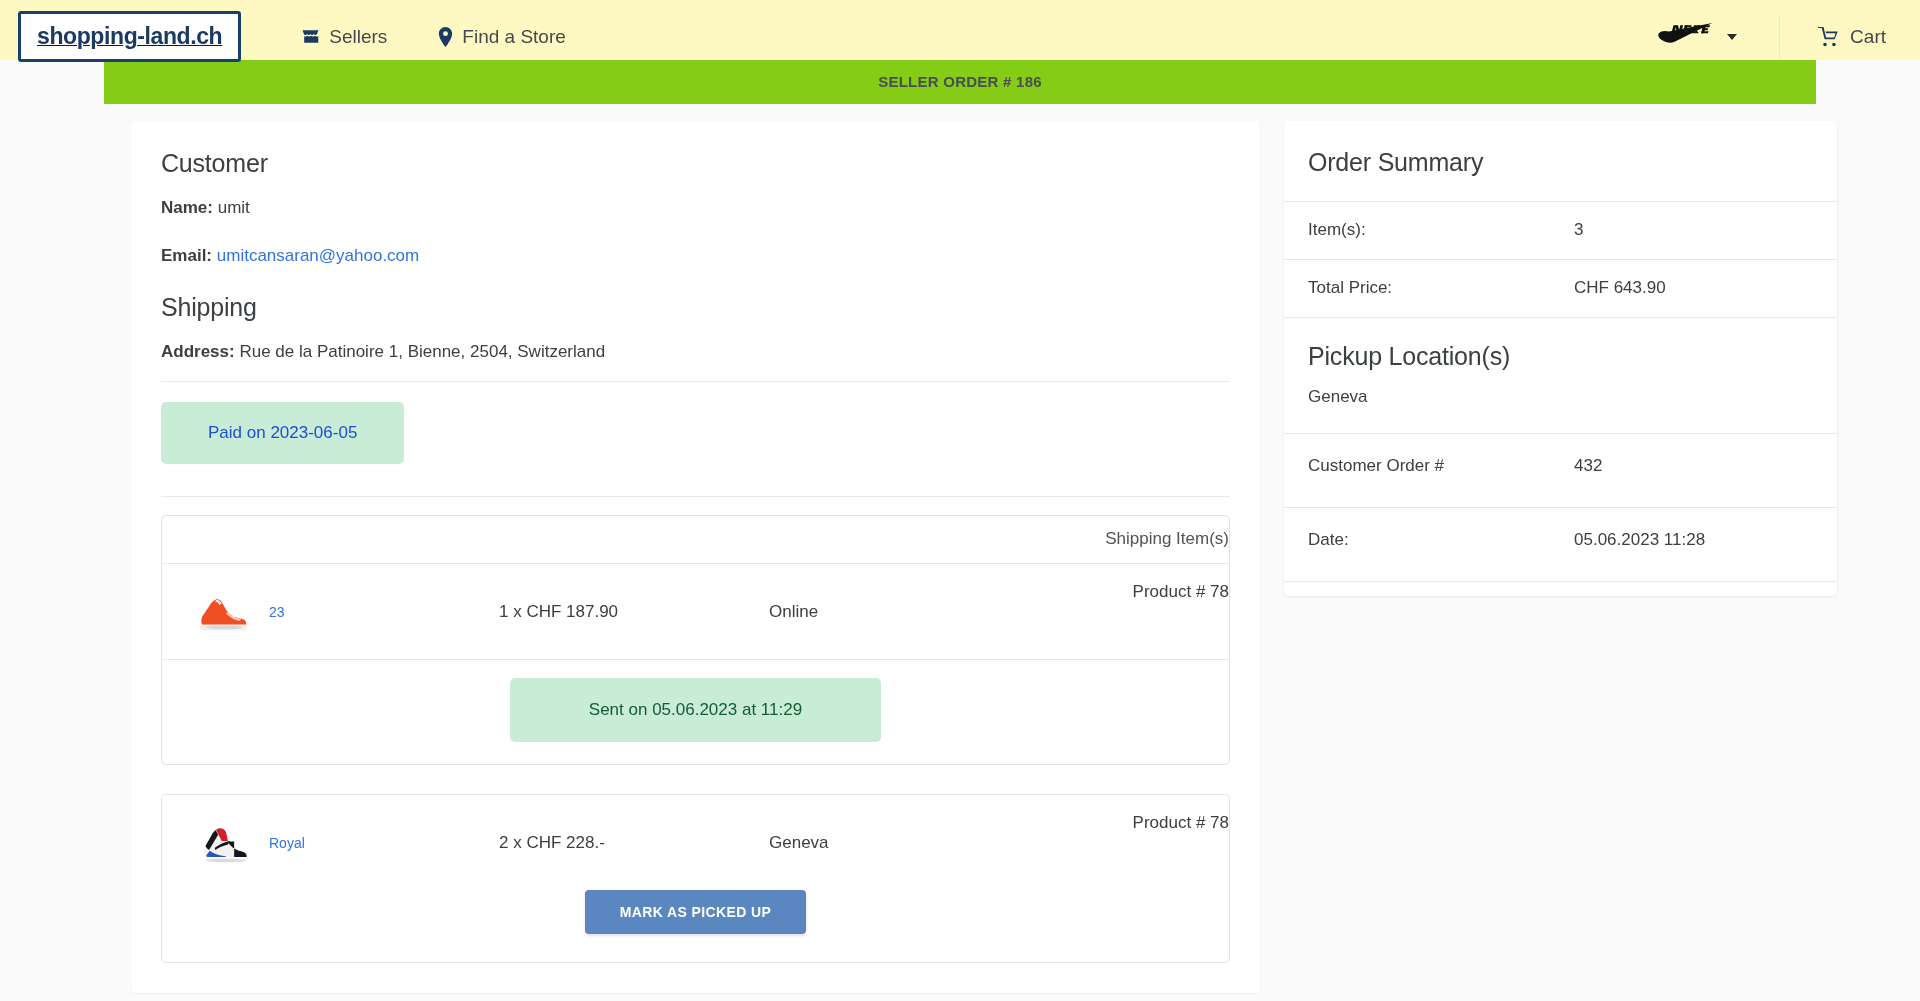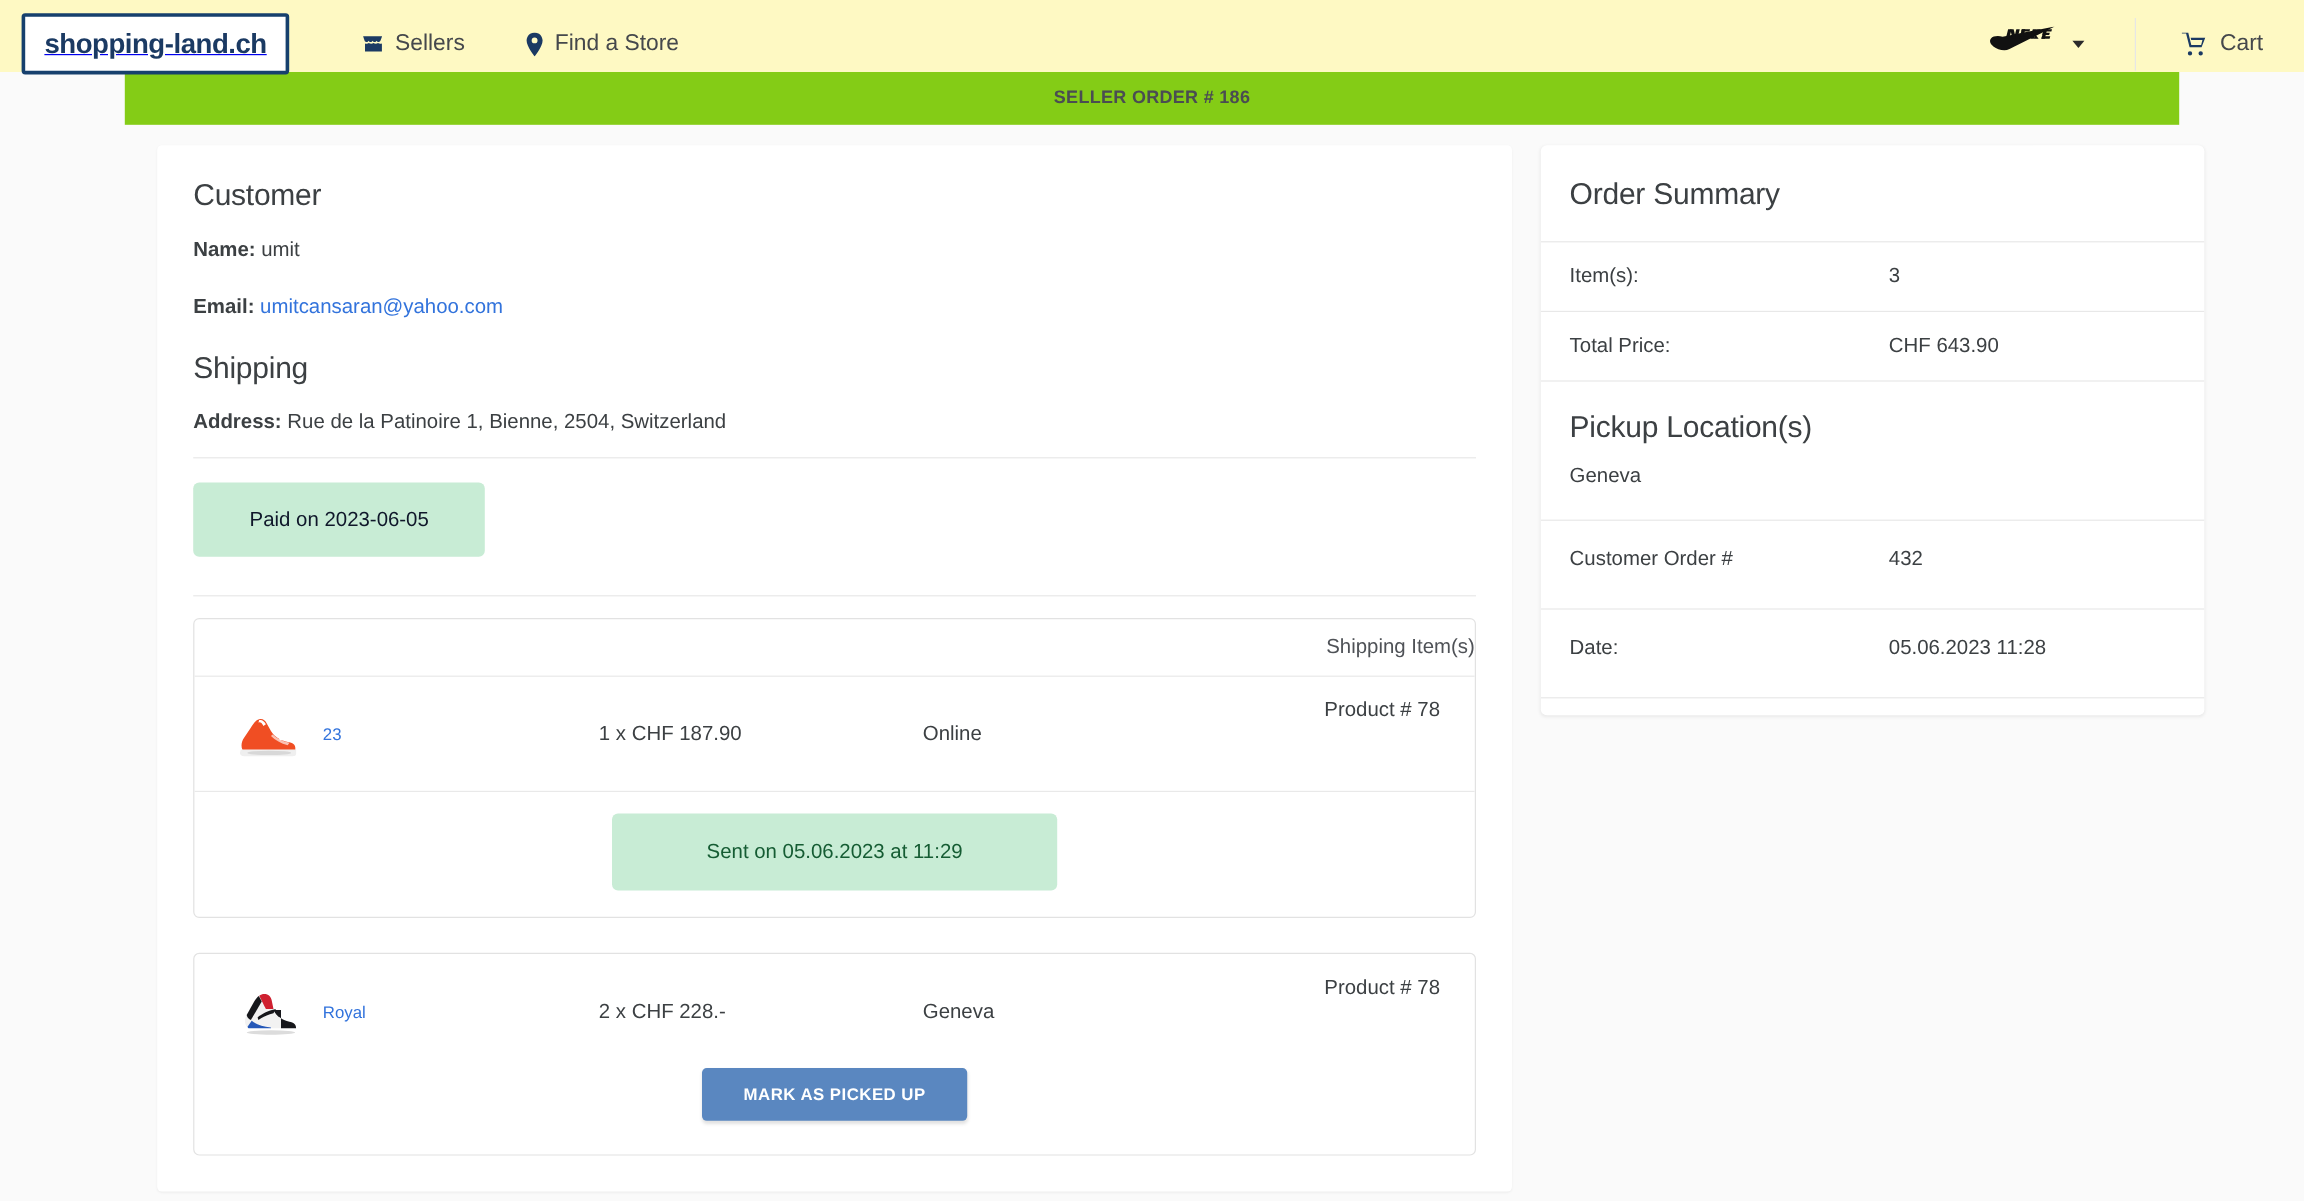--- a/index.html
+++ b/index.html
@@ -126,21 +126,21 @@
   .kv a { color: #3273dc; text-decoration: none; }
   .kv.tight { margin-bottom: 18px; }
   .shipping-title { margin-top: 8px; }
 
   .divider { height: 1px; background: #e8e8e8; margin: 12px 0 0 0; }
 
   .badge-row { padding: 20px 30px 20px 30px; }
   .badge {
     display: inline-block;
     background: #c8ecd5;
-    color: #0f172a;
+    color: #1d4ed8;
     font-size: 17px;
     border-radius: 5px;
     padding: 21px 47px;
   }
 
   .items-wrap { padding: 18px 30px 30px; }
 
   .item-card {
     border: 1px solid #e2e2e2;
     border-radius: 5px;
@@ -173,21 +173,21 @@
     color: #3273dc;
     font-size: 14px;
     text-decoration: none;
     margin-left: 18px;
     width: 230px;
   }
   .item-price { font-size: 17px; color: #3c4043; width: 270px; }
   .item-channel { font-size: 17px; color: #3c4043; }
   .product-num {
     position: absolute;
-    right: 29px;
+    right: 0;
     top: 18px;
     font-size: 17px;
     color: #3c4043;
   }
   .item-status-row {
     border-top: 1px solid #e9e9e9;
     display: flex; justify-content: center;
     padding: 18px 0 22px;
   }
   .sent-badge {

